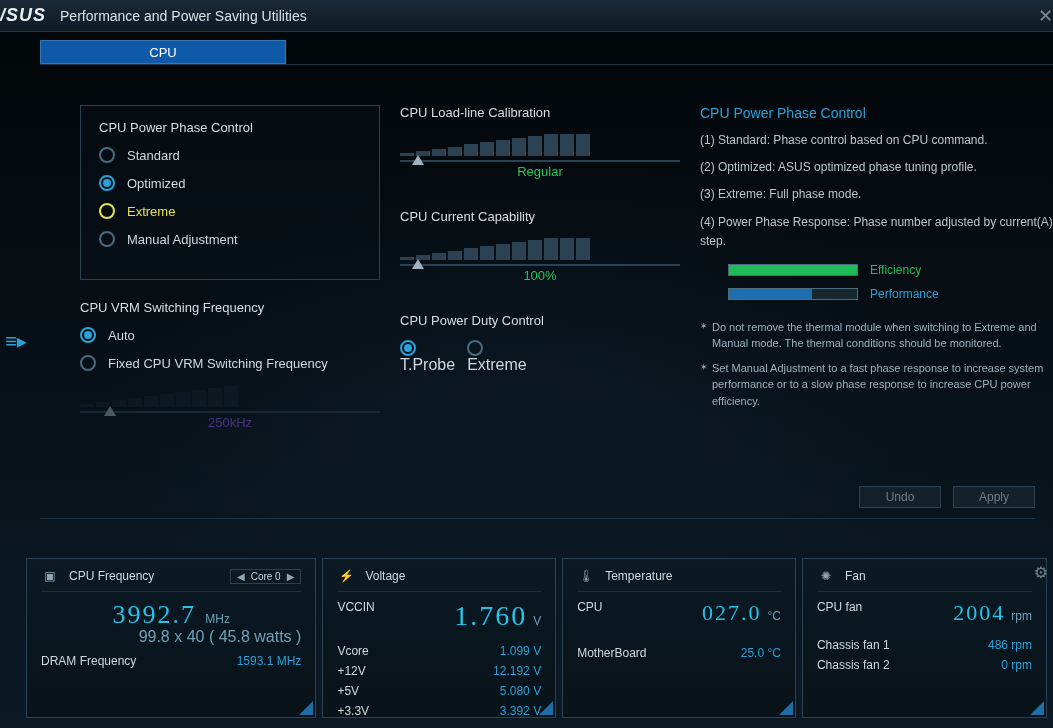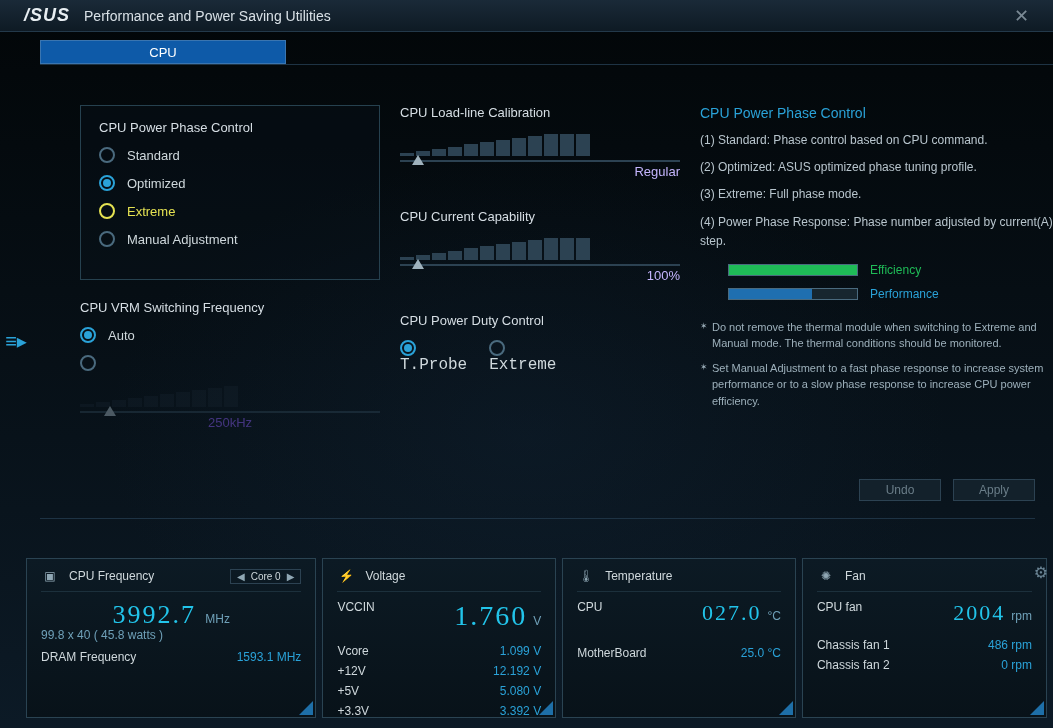--- a/index.html
+++ b/index.html
@@ -16,21 +16,21 @@
   content: "";
   position: absolute; inset: 0;
   background:
     radial-gradient(ellipse 600px 400px at 50% 60%, rgba(20,40,60,.3), transparent 70%),
     linear-gradient(#020608,#0c1a26);
   z-index: -1;
 }
 .titlebar {
   height: 32px;
   display: flex; align-items: center;
-  padding: 0 24px;
+  padding: 0 0;
   background: linear-gradient(#1a2a38,#0e1a24);
   border-bottom: 1px solid #23394a;
 }
 .titlebar .logo { font-style: italic; font-weight: 700; font-size: 18px; letter-spacing: 1px; margin-right: 14px; color:#e8eef2;}
 .titlebar .title { font-size: 14px; color:#d8e0e6; flex:1;}
 .titlebar .close { color:#7a8994; font-size:18px; cursor:pointer;}
 .tabrow {
   margin: 8px 0 0 40px;
   display: flex;
   border-bottom: 1px solid #1e3344;
@@ -74,43 +74,43 @@
 }
 .radio-circle {
   width:16px;height:16px;border:2px solid #4a6a7e;border-radius:50%;
   margin-right:12px;display:flex;align-items:center;justify-content:center;
 }
 .radio.selected .radio-circle { border-color:#2aa2d8;}
 .radio.selected .radio-circle::after{content:"";width:8px;height:8px;background:#2aa2d8;border-radius:50%;}
 .radio.hover { color:#e5e252;}
 .radio.hover .radio-circle{border-color:#e5e252;}
 .dim { opacity:.45;}
-.inline-group { display:flex; gap:22px;font-family:Liberation Mono, monospace; }
+.inline-group { display:flex; gap:12px; }
 
 .barset {
   display:flex;align-items:flex-end;gap:2px;height:22px;margin-top:14px;
 }
 .barset span{display:block;width:14px;background:#2c4252;}
 .barset.dim span{background:#243240;}
 .slider-track{height:2px;background:#2c4252;margin-top:4px;position:relative;}
 .slider-track .thumb{position:absolute;top:-5px;width:12px;height:12px;}
 .slider-track .thumb::after{content:"";display:block;width:0;height:0;border-left:6px solid transparent;border-right:6px solid transparent;border-bottom:10px solid #9fb2bd;}
-.value-label{color:#c4b5fd;font-size:13px;text-align:right;margin-top:2px;}
+.value-label{color:#22c55e;font-size:13px;text-align:center;margin-top:2px;}
 .below-box { margin-top:20px;}
 .right-title{color:#2aa2d8;font-size:14px;margin-bottom:10px;}
 .desc{font-size:12px;color:#b8c5cd;line-height:1.6;margin-bottom:8px;}
 .bar-row{display:flex;align-items:center;margin-bottom:10px;gap:12px;}
 .bar-outer{width:130px;height:12px;border:1px solid #4a6a7e;background:#17262f;position:relative;}
 .bar-fill{height:100%;}
 .bar-green{background:#1fbb57;width:100%;}
 .bar-blue{background:#1f6fb0;width:65%;}
 .bullet{font-size:11px;color:#9db0bb;line-height:1.5;margin-bottom:8px;padding-left:12px;position:relative;}
 .bullet::before{content:"✶";position:absolute;left:0;font-size:9px;top:1px;}
 
-.btnrow{position:absolute;right:0;bottom:17px;display:flex;gap:12px;}
+.btnrow{position:absolute;right:0;bottom:10px;display:flex;gap:12px;}
 .btn{width:82px;height:22px;border:1px solid #2c4252;background:#13212b;color:#6a7d88;font-size:12px;display:flex;align-items:center;justify-content:center;cursor:pointer;}
 
 .bottom{
   position:absolute;left:26px;right:6px;bottom:10px;
   display:flex;gap:6px;
 }
 .bpanel{
   border:1px solid #2a4352;
   background:linear-gradient(#0c1a24,#081219);
   height:160px;
@@ -122,21 +122,21 @@
 .bpanel .hdr{display:flex;align-items:center;gap:10px;border-bottom:1px solid #1c303c;padding-bottom:6px;margin-bottom:8px;}
 .bpanel .hdr .ico{width:18px;height:18px;display:flex;align-items:center;justify-content:center;color:#8fa7b4;}
 .bpanel .corner{position:absolute;right:2px;bottom:2px;width:0;height:0;border-left:14px solid transparent;border-bottom:14px solid #1e6fa8;}
 .big-cyan{font-family:Liberation Serif, serif;color:#22c4ea;font-size:26px;letter-spacing:2px;font-weight:300;}
 .unit{color:#6fa0b8;font-size:12px;margin-left:6px;}
 .row{display:flex;justify-content:space-between;margin-bottom:6px;}
 .row .val{color:#2aa2d8;}
 .cpu-spinner{display:flex;align-items:center;gap:4px;border:1px solid #2c4252;padding:1px 4px;font-size:10px;margin-left:auto;}
 .cpu-spinner .arr{color:#8fa7b4;cursor:pointer;padding:0 2px;}
 .gear{position:absolute;right:-2px;top:4px;color:#6a8494;font-size:16px;}
-.sublabel{font-size:12px;color:#6fa0b8;margin-top:-2px;text-align:left;}
+.sublabel{font-size:16px;color:#6fa0b8;margin-top:-2px;text-align:right;}
 </style>
 </head>
 <body>
 
 <div class="titlebar">
   <span class="logo">/SUS</span>
   <span class="title">Performance and Power Saving Utilities</span>
   <span class="close">✕</span>
 </div>
 
@@ -172,20 +172,21 @@
 
     <div class="below-box">
       <div class="section-title">CPU VRM Switching Frequency</div>
       <div class="radio-group">
         <div class="radio selected">
             <span class="radio-circle"></span>
             <span>Auto</span>
           </div>
         <div class="radio">
             <span class="radio-circle"></span>
+            <span>Fixed CPU VRM Switching Frequency</span>
           </div>
       </div>
       <div class="dim">
         <div class="barset dim">
           <span style="height:3px"></span>
             <span style="height:5px"></span>
             <span style="height:7px"></span>
             <span style="height:9px"></span>
             <span style="height:11px"></span>
             <span style="height:13px"></span>

